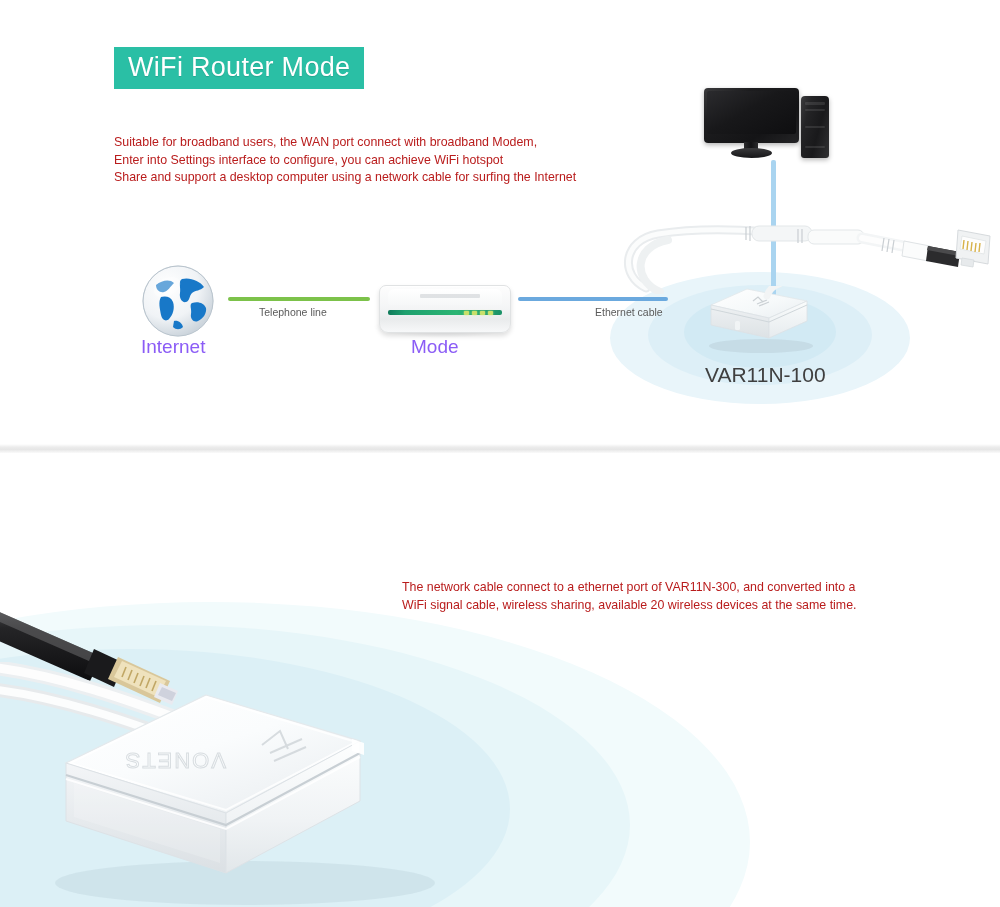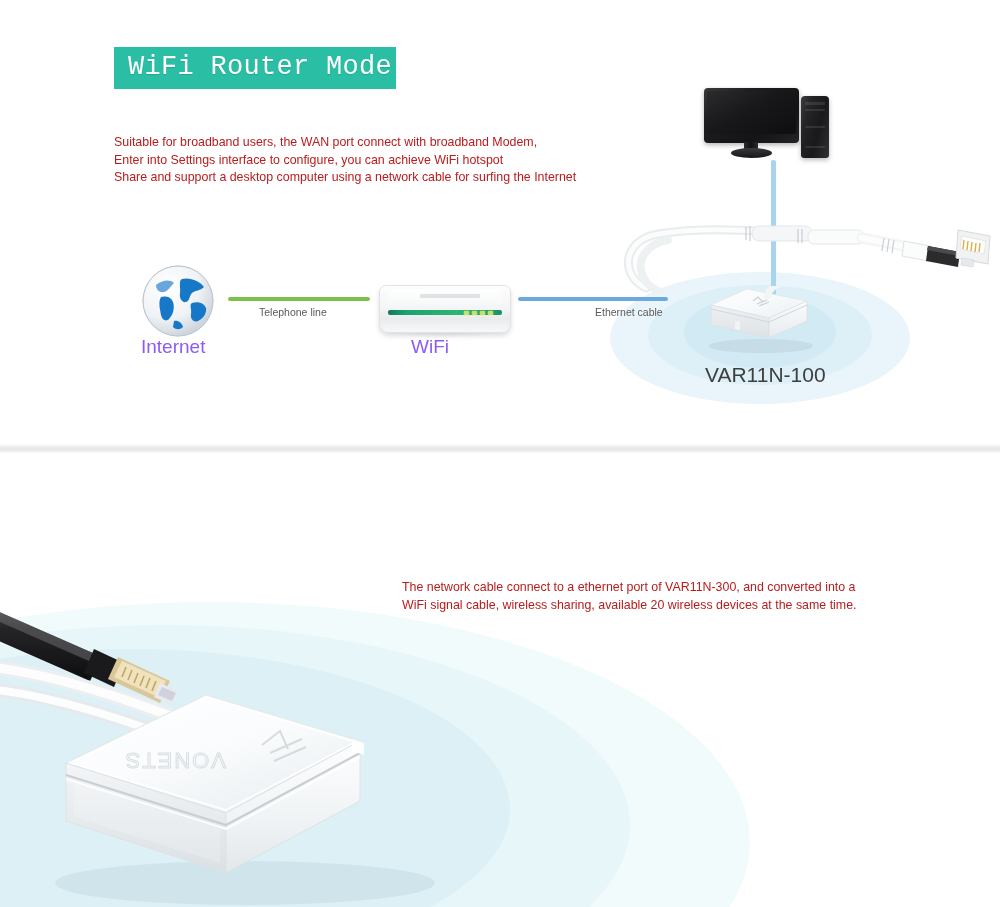--- a/index.html
+++ b/index.html
@@ -25,24 +25,24 @@
   
   .abs { position: absolute; }
 
   .badge {
     position: absolute;
     background: #2abfa5;
     color: #ffffff;
     font-size: 27px;
     line-height: 38px;
     letter-spacing: 0.3px;
-    padding: 1px 4px 3px 14px;
+    padding: 1px 14px 3px 14px;
     white-space: nowrap;
     text-shadow: 0 1px 1px rgba(0,0,0,0.13);
-    font-family: Liberation Mono, monospace;
+    font-family: Liberation Sans, sans-serif;
   }
 
   .para {
     position: absolute;
     color: #b91c1c;
     font-size: 12.4px;
     line-height: 17.5px;
     white-space: pre-line;
     font-family: "Liberation Sans", sans-serif;
     margin-top: 30px;
@@ -291,21 +291,21 @@
     <div class="modem-shadow" style="left:372px; top:316px; width:142px; height:22px;"></div>
     <div class="modem" style="left:379px; top:285px;">
       <div class="modem-top"></div>
       <div class="modem-brand"></div>
       <div class="modem-strip"></div>
       <div class="modem-led" style="left:84px;"></div>
       <div class="modem-led" style="left:92px;"></div>
       <div class="modem-led" style="left:100px;"></div>
       <div class="modem-led" style="left:108px;"></div>
     </div>
-    <div class="label-cap" style="left:411px; top:336px;">WiFi</div>
+    <div class="label-cap" style="left:411px; top:336px;">Mode</div>
 
     <div class="wire" style="left:518px; top:297px; width:150px; background:#6ba9de;"></div>
     <div class="wire-label" style="left:559px; top:306px;padding-left:36px;">Ethernet cable</div>
 
     <svg class="abs" style="left:695px; top:286px;" width="130" height="68" viewBox="0 0 130 68">
       <defs>
         <linearGradient id="topface" x1="0" y1="0" x2="1" y2="1">
           <stop offset="0%" stop-color="#ffffff"></stop>
           <stop offset="55%" stop-color="#f6f9fa"></stop>
           <stop offset="100%" stop-color="#e9eef1"></stop>

